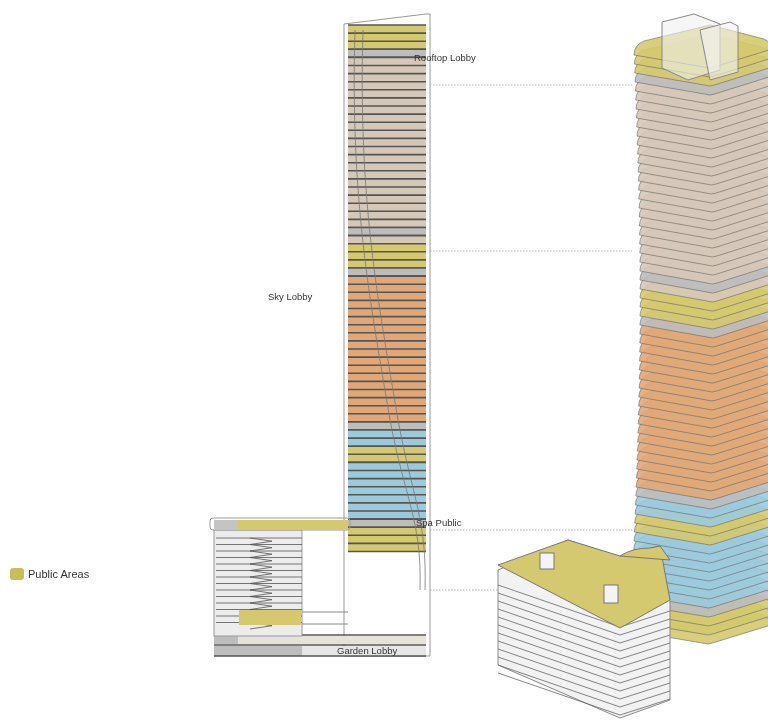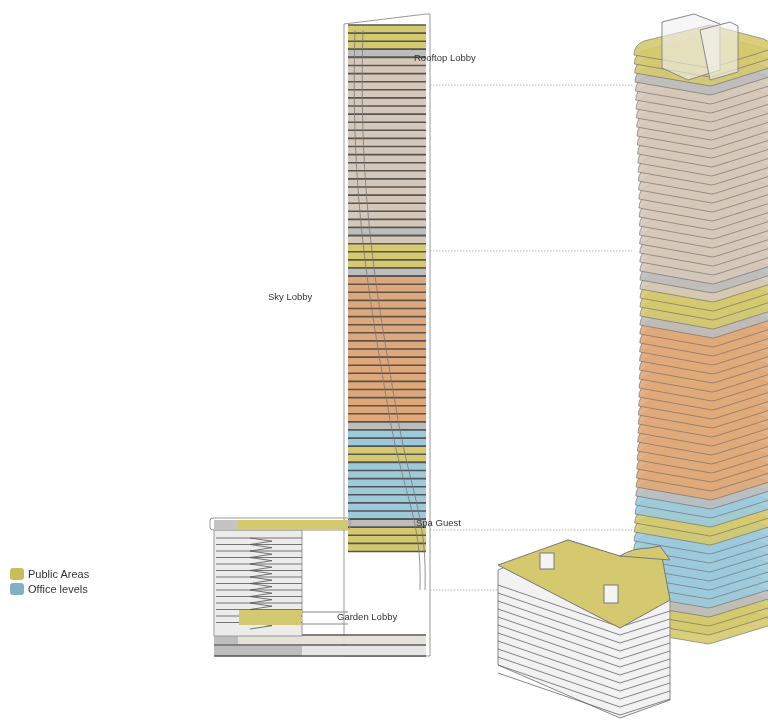--- a/index.html
+++ b/index.html
@@ -250,26 +250,22 @@
     <g id="guides">
         <line x1="410" y1="85" x2="612" y2="85" stroke="#999999" stroke-width="0.7" stroke-dasharray="1.5,1.5"></line>
         <line x1="410" y1="251" x2="612" y2="251" stroke="#999999" stroke-width="0.7" stroke-dasharray="1.5,1.5"></line>
         <line x1="410" y1="530" x2="612" y2="530" stroke="#999999" stroke-width="0.7" stroke-dasharray="1.5,1.5"></line>
         <line x1="410" y1="590" x2="478" y2="590" stroke="#999999" stroke-width="0.7" stroke-dasharray="1.5,1.5"></line>
       </g>
   </svg>
 
   <div class="label" style="left:414px;top:52px;">Rooftop Lobby</div>
   <div class="label" style="left:268px;top:291px;">Sky Lobby</div>
-  <div class="label" style="left:416px;top:517px;">Spa Guest</div>
-  <div class="label" style="left:337px;top:611px;">Garden Lobby</div>
+  <div class="label" style="left:416px;top:517px;">Spa Public</div>
+  <div class="label" style="left:337px;top:645px;">Garden Lobby</div>
 
   <div class="legend">
     <div class="legend-item">
       <span class="swatch" style="background:#c9bd5a"></span>
       <span>Public Areas</span>
     </div>
-    <div class="legend-item">
-      <span class="swatch" style="background:#7fb1c3"></span>
-      <span>Office levels</span>
-    </div>
   </div>
 </div>
 
 </body></html>

